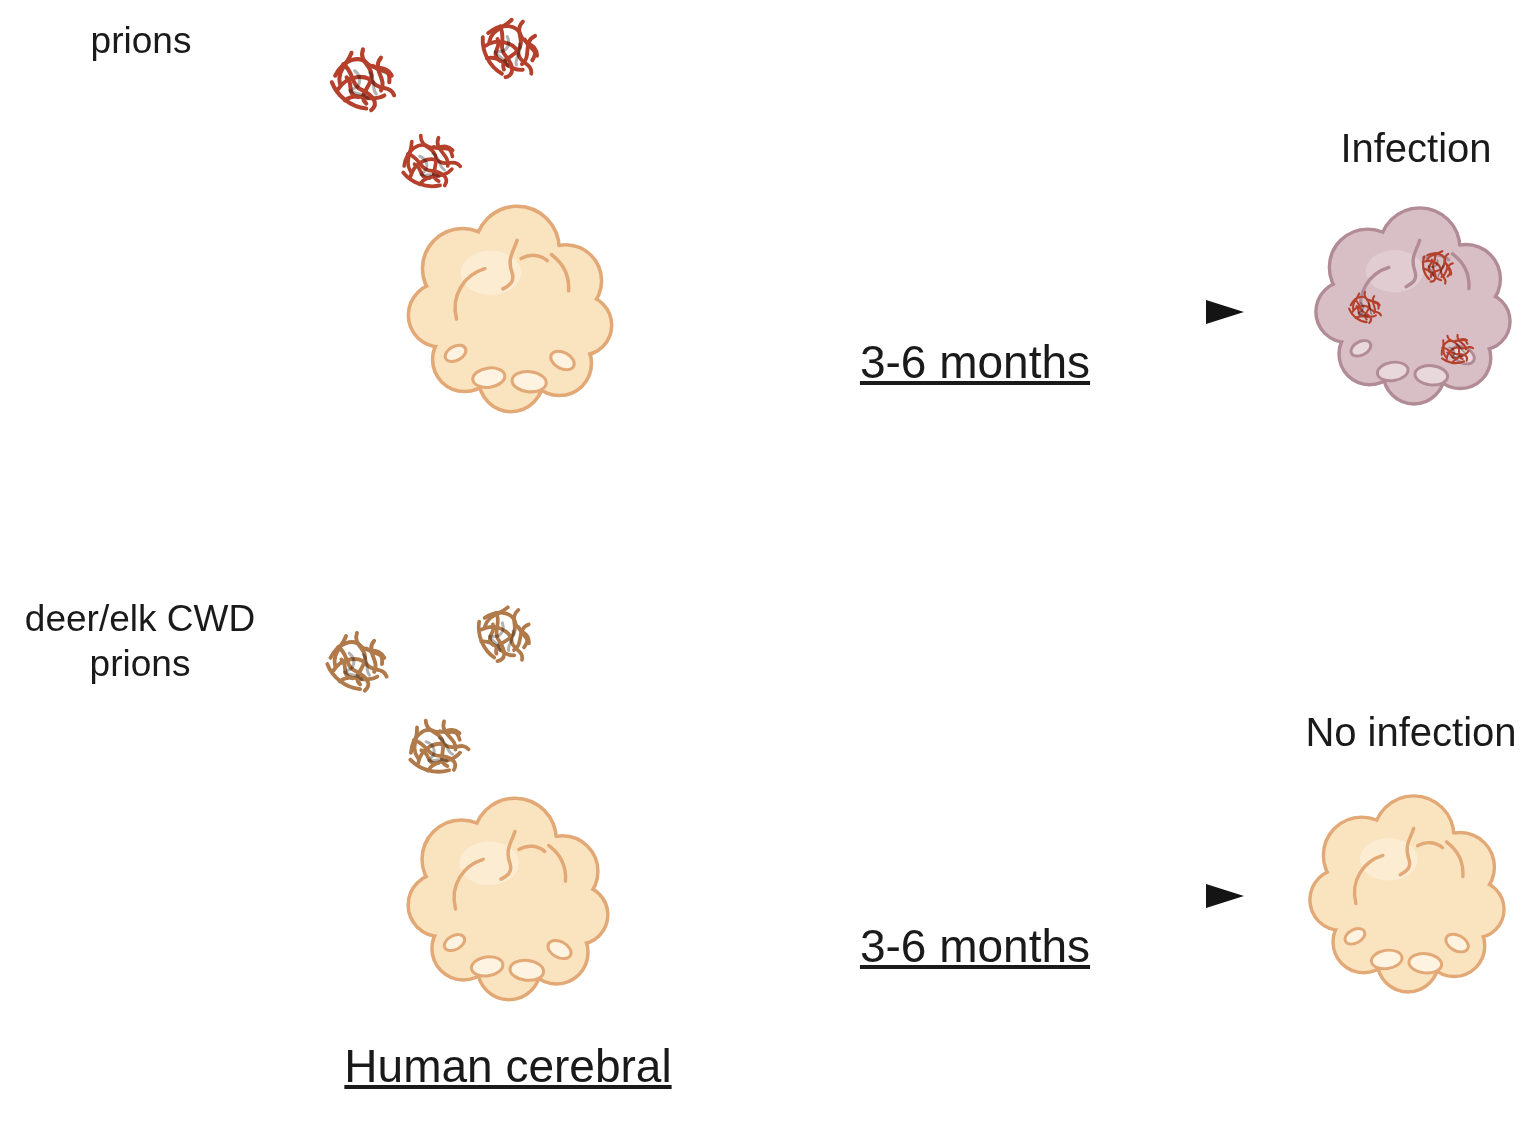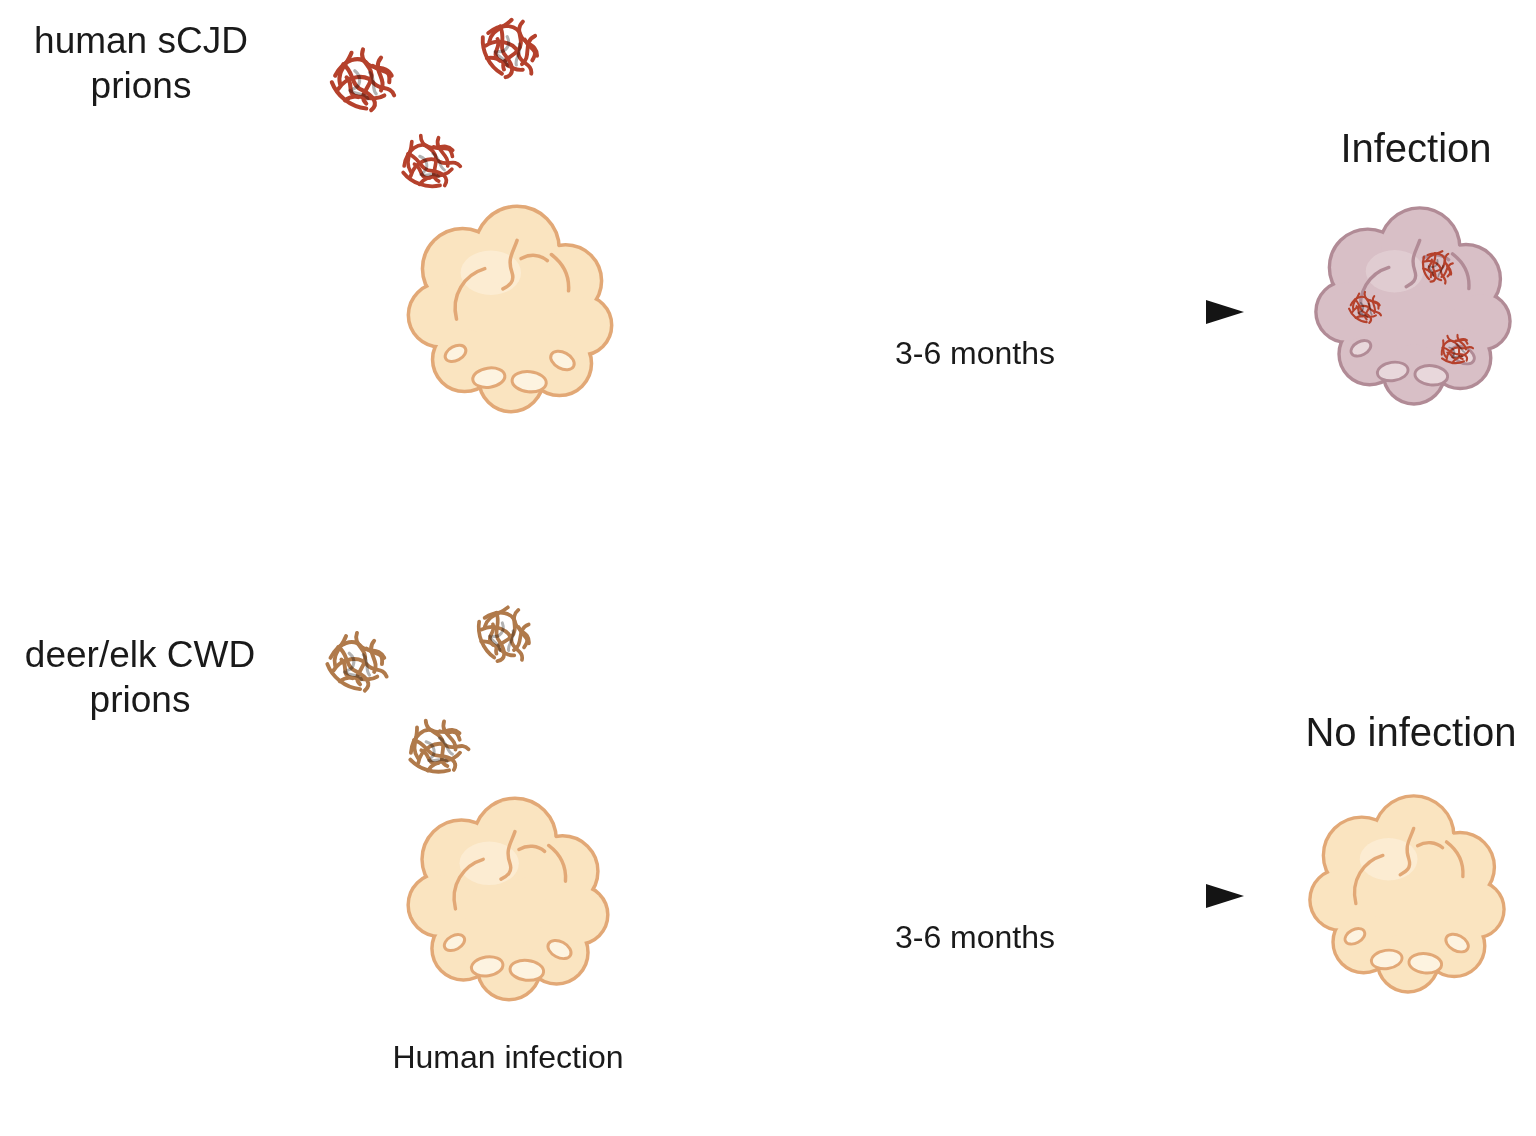--- a/index.html
+++ b/index.html
@@ -14,21 +14,21 @@
   .abs{position:absolute;}
   .lbl{
     position:absolute;
     text-align:center;
     font-size:37px;
     line-height:1.22;
     color:#1a1a1a;
     white-space:nowrap;
   }
   .lbl.big{font-size:40px;}
-  .lbl.dur{font-size:32px;}
+  .lbl.dur{font-size:46px;text-decoration:underline;}
   svg{display:block;}
 </style>
 </head>
 <body>
 
 <div class="canvas">
 
   <svg aria-hidden="true" style="position:absolute;width:0;height:0">
     <defs>
       <symbol id="sym-prion" viewBox="0 0 100 100">
@@ -89,21 +89,20 @@
           <ellipse cx="90" cy="180" rx="16" ry="9.5" transform="rotate(-8 90 180)"></ellipse>
           <ellipse cx="130" cy="184" rx="17" ry="10" transform="rotate(6 130 184)"></ellipse>
           <ellipse cx="163" cy="163" rx="12.5" ry="8" transform="rotate(28 163 163)"></ellipse>
           <ellipse cx="57" cy="156" rx="11" ry="7" transform="rotate(-28 57 156)"></ellipse>
         </g>
       </symbol>
     </defs>
   </svg>
 
   <div class="lbl" style="left:10px;top:18px;width:262px;">
-    <div>human sCJD</div>
     <div>prions</div>
   </div>
 
   <svg class="abs" style="left: 322px; top: 38px; color: rgb(181, 65, 44);" width="82" height="82" viewBox="0 0 100 100">
     <use href="#sym-prion"></use>
   </svg>
   <svg class="abs" style="left: 472px; top: 8px; transform: rotate(25deg); color: rgb(181, 65, 44);" width="78" height="78" viewBox="0 0 100 100">
     <use href="#sym-prion"></use>
   </svg>
   <svg class="abs" style="left: 392px; top: 124px; transform: rotate(-18deg); color: rgb(181, 65, 44);" width="74" height="74" viewBox="0 0 100 100">
@@ -138,21 +137,21 @@
       <use href="#sym-prion"></use>
     </svg>
     <svg class="abs" style="left: 110px; top: 46px; transform: rotate(40deg); color: rgb(181, 65, 44);" width="44" height="44" viewBox="0 0 100 100">
       <use href="#sym-prion"></use>
     </svg>
     <svg class="abs" style="left: 128px; top: 130px; transform: rotate(-30deg); color: rgb(181, 65, 44);" width="42" height="42" viewBox="0 0 100 100">
       <use href="#sym-prion"></use>
     </svg>
   </div>
 
-  <div class="lbl" style="left:0px;top:632px;width:280px;text-align:center;">
+  <div class="lbl" style="left:0px;top:596px;width:280px;text-align:center;">
     <div>deer/elk CWD</div>
     <div>prions</div>
   </div>
 
   <svg class="abs" style="left: 318px; top: 622px; color: rgb(176, 122, 75);" width="78" height="78" viewBox="0 0 100 100">
     <use href="#sym-prion"></use>
   </svg>
   <svg class="abs" style="left: 468px; top: 596px; transform: rotate(30deg); color: rgb(176, 122, 75);" width="74" height="74" viewBox="0 0 100 100">
     <use href="#sym-prion"></use>
   </svg>
@@ -178,16 +177,16 @@
 
   <div class="lbl dur" style="left:775px;top:918px;width:400px;">3-6 months</div>
 
   <div class="lbl big" style="left:1278px;top:708px;width:266px;">No infection</div>
 
   <svg class="abs" style="left: 1300px; top: 786px; --body: #fae4c0; --line: #e2a876; --hi: #fdf3e0;" width="212" height="212" viewBox="0 0 220 220">
     <use href="#sym-organoid"></use>
   </svg>
 
   <div class="lbl dur" style="left:326px;top:1038px;width:364px;">
-    <div>Human infection</div>
+    <div>Human cerebral</div>
   </div>
 
 </div>
 
 </body></html>

